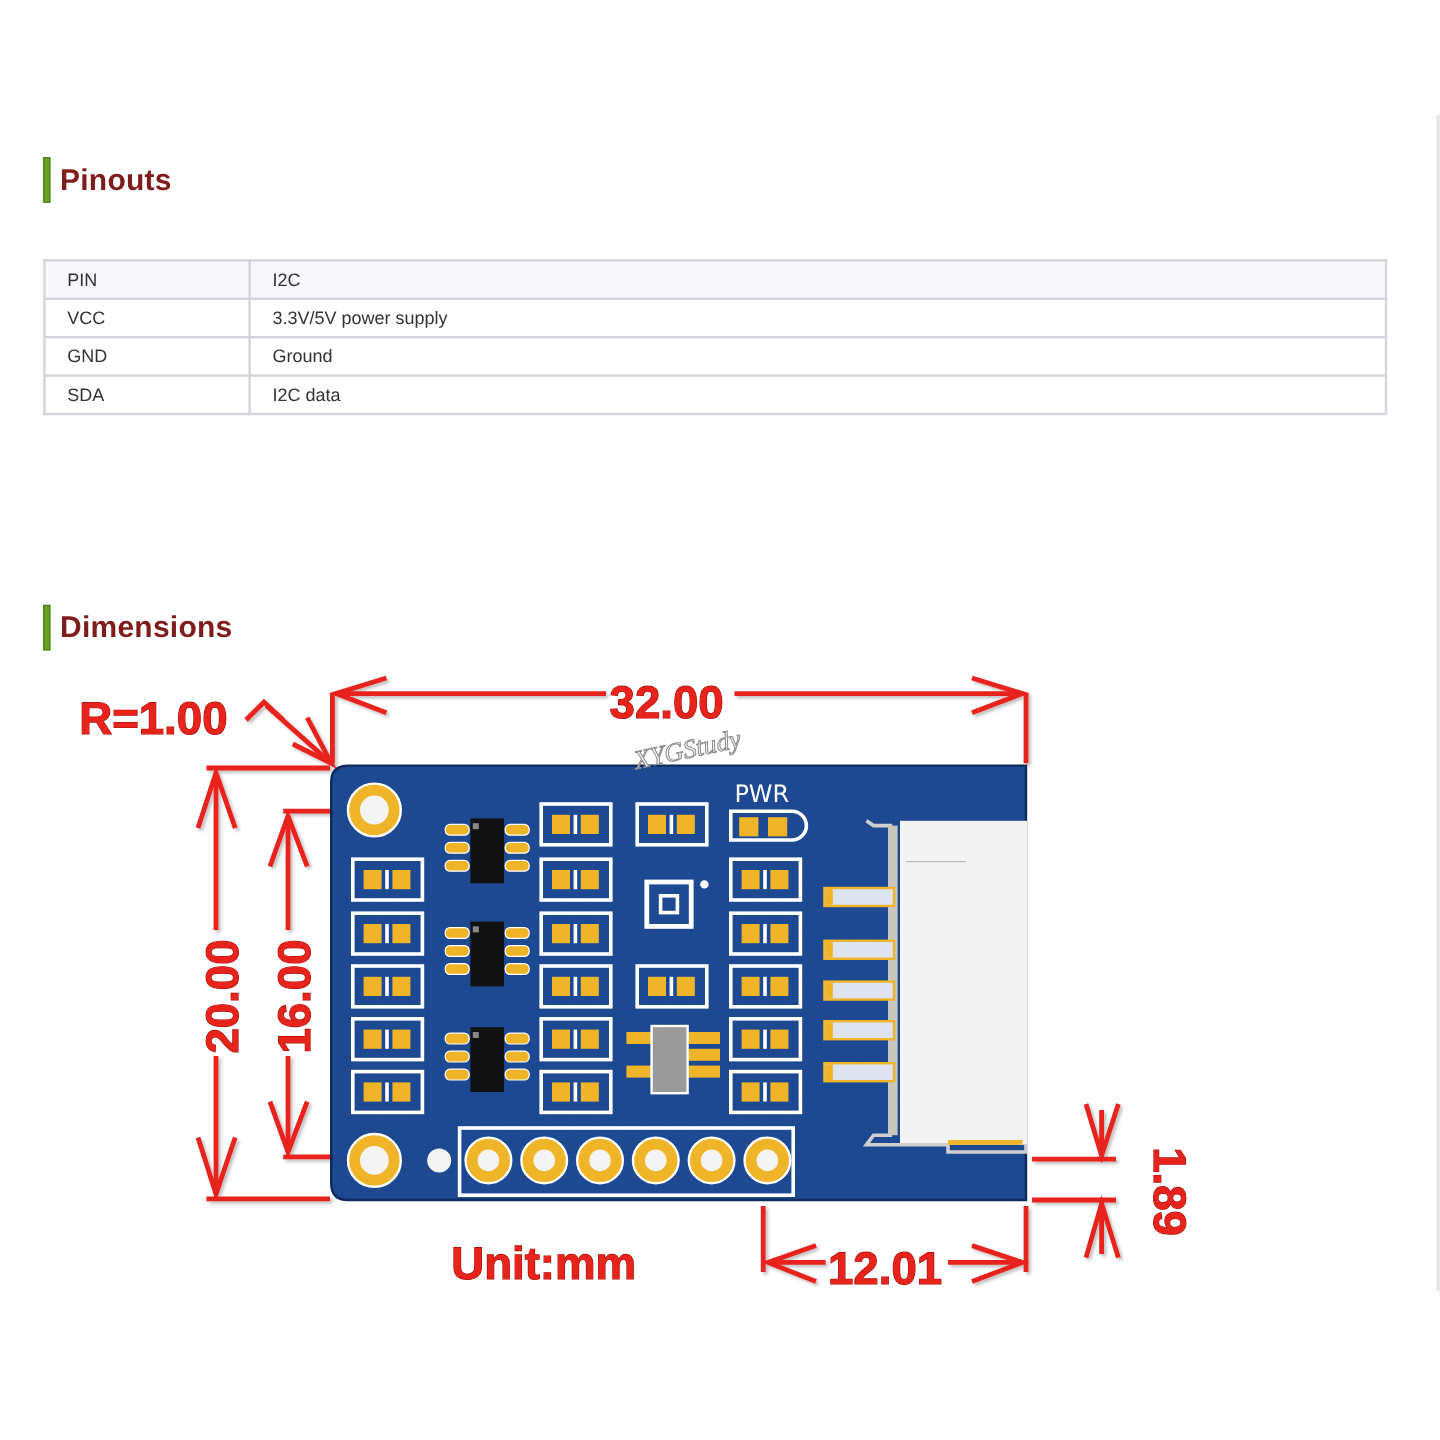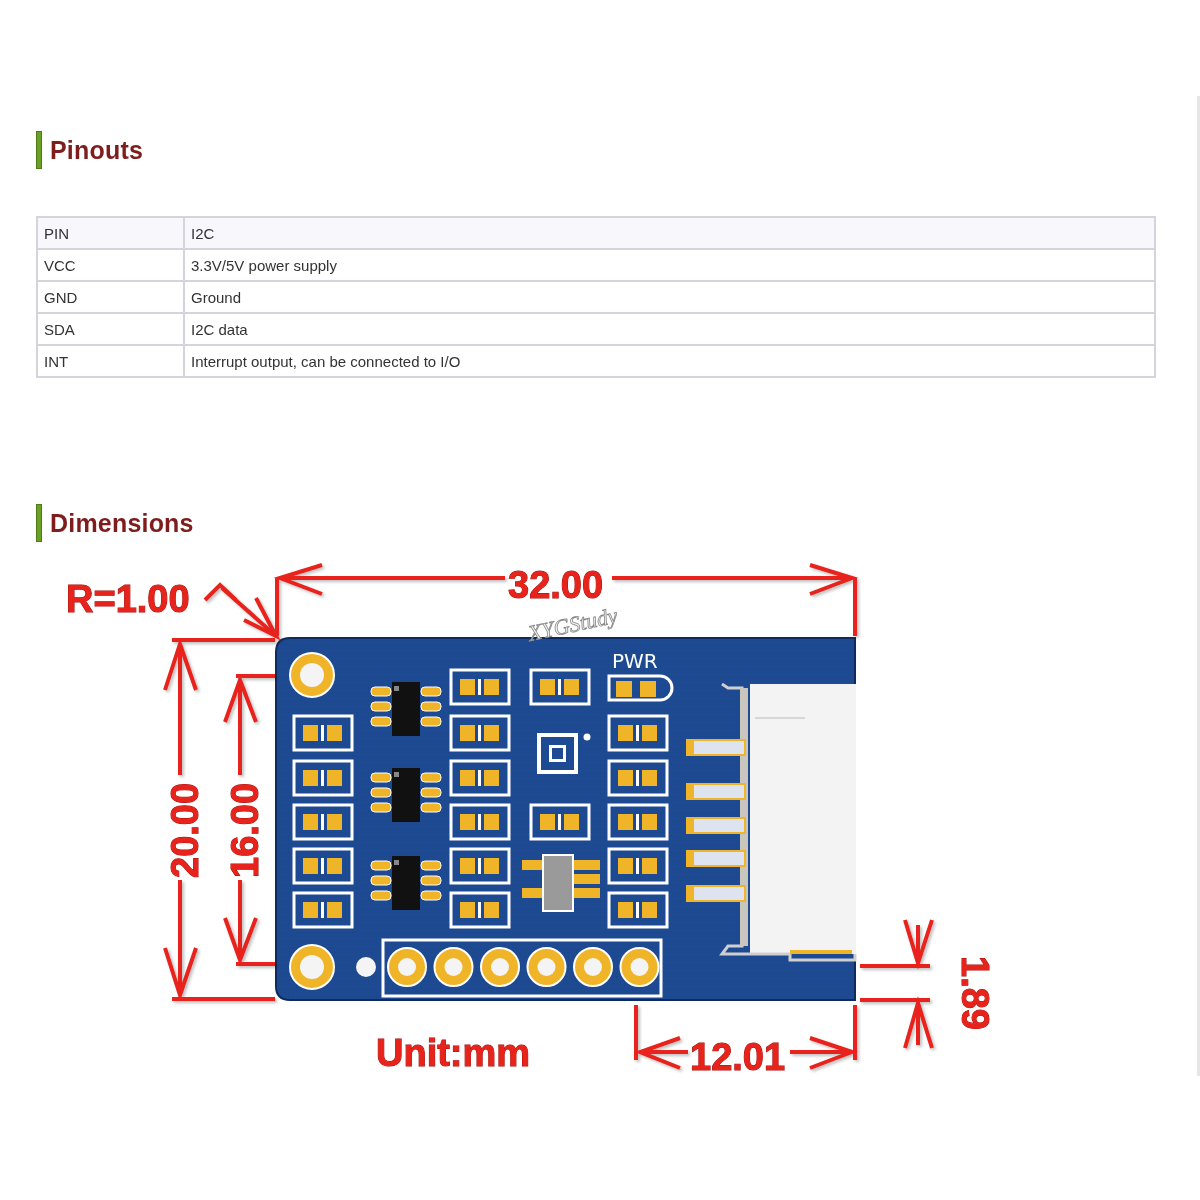--- a/index.html
+++ b/index.html
@@ -6,21 +6,21 @@
   body { width: 1200px; height: 1200px; position: relative; overflow: hidden;
          font-family: "Liberation Sans", "DejaVu Sans", sans-serif; color: #333; }
   .right-edge { position: absolute; right: 0; top: 96px; width: 3px; height: 980px; background: #e6e6e6; }
   .section-title { position: absolute; left: 36px; height: 38px; display: flex; align-items: center; }
   .section-title .bar { width: 6px; height: 38px; background: #6ba026; border: 1px solid #4f7d14; box-sizing: border-box; margin-right: 8px; }
   .section-title h2 { margin: 0; font-size: 25px; font-weight: bold; color: #7f1d1d; letter-spacing: 0.2px; }
   #pinouts-title { top: 131px; }
   #dimensions-title { top: 467px; margin-top: 37px; }
 
   table.pins { position: absolute; left: 36px; top: 216px; width: 1120px; border-collapse: collapse; font-size: 15px; color: #333; }
-  table.pins td { border: 2px solid #d4d4dc; height: 30px; padding: 0 6px; vertical-align: middle; }
+  table.pins td { border: 2px solid #d4d4dc; height: 30px; padding: 0 18px; vertical-align: middle; }
   table.pins td.c1 { width: 133px; }
   table.pins tr.head td { background: #f7f7fc; }
   table.pins tr { background: #fff; }
 
   #diagram { position: absolute; left: 0; top: 540px; width: 1200px; height: 560px; }
   .dimtext { font-family: "Liberation Sans", sans-serif; font-weight: bold; fill: #e8231b;
              stroke: #a50f0a; stroke-width: 1; paint-order: stroke; }
   .watermark { font-family: "Liberation Serif", serif; font-style: italic; font-size: 22px; fill: #f2f2f2;
                stroke: #888; stroke-width: 0.8; }
 </style>
@@ -45,24 +45,20 @@
     <td>3.3V/5V power supply</td>
   </tr>
   <tr>
     <td class="c1">GND</td>
     <td>Ground</td>
   </tr>
   <tr>
     <td class="c1">SDA</td>
     <td>I2C data</td>
   </tr>
-  <tr>
-    <td class="c1">INT</td>
-    <td>Interrupt output, can be connected to I/O</td>
-  </tr>
 </tbody>
   </table>
 
 <div class="section-title" id="dimensions-title">
   <div class="bar"></div>
   <h2>Dimensions</h2>
 </div>
 
 <svg id="diagram" viewBox="0 540 1200 560">
   <defs>

